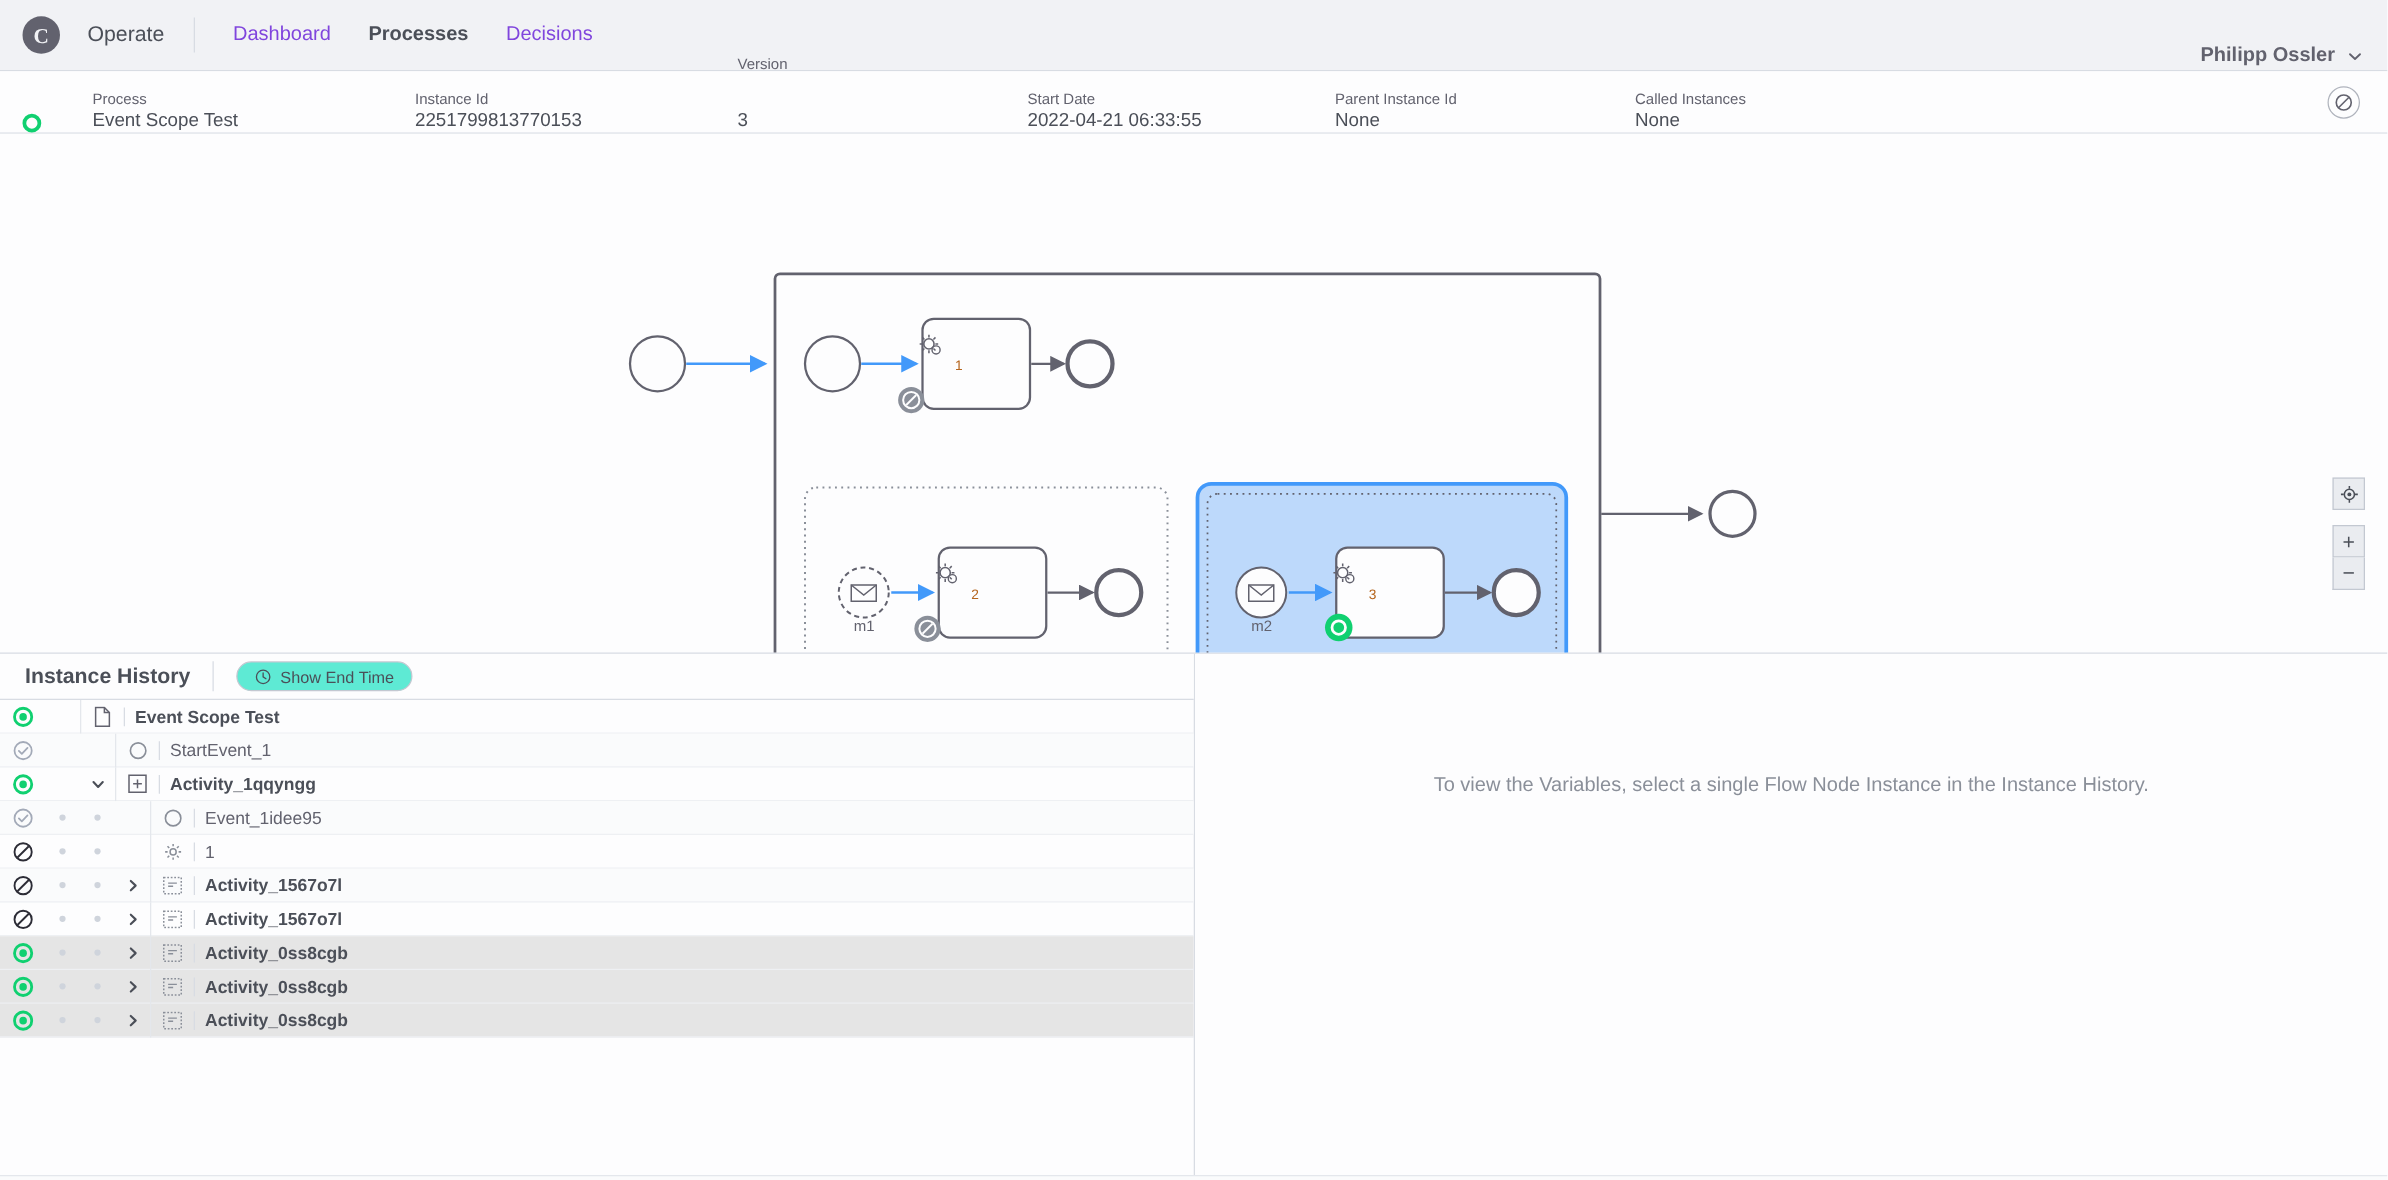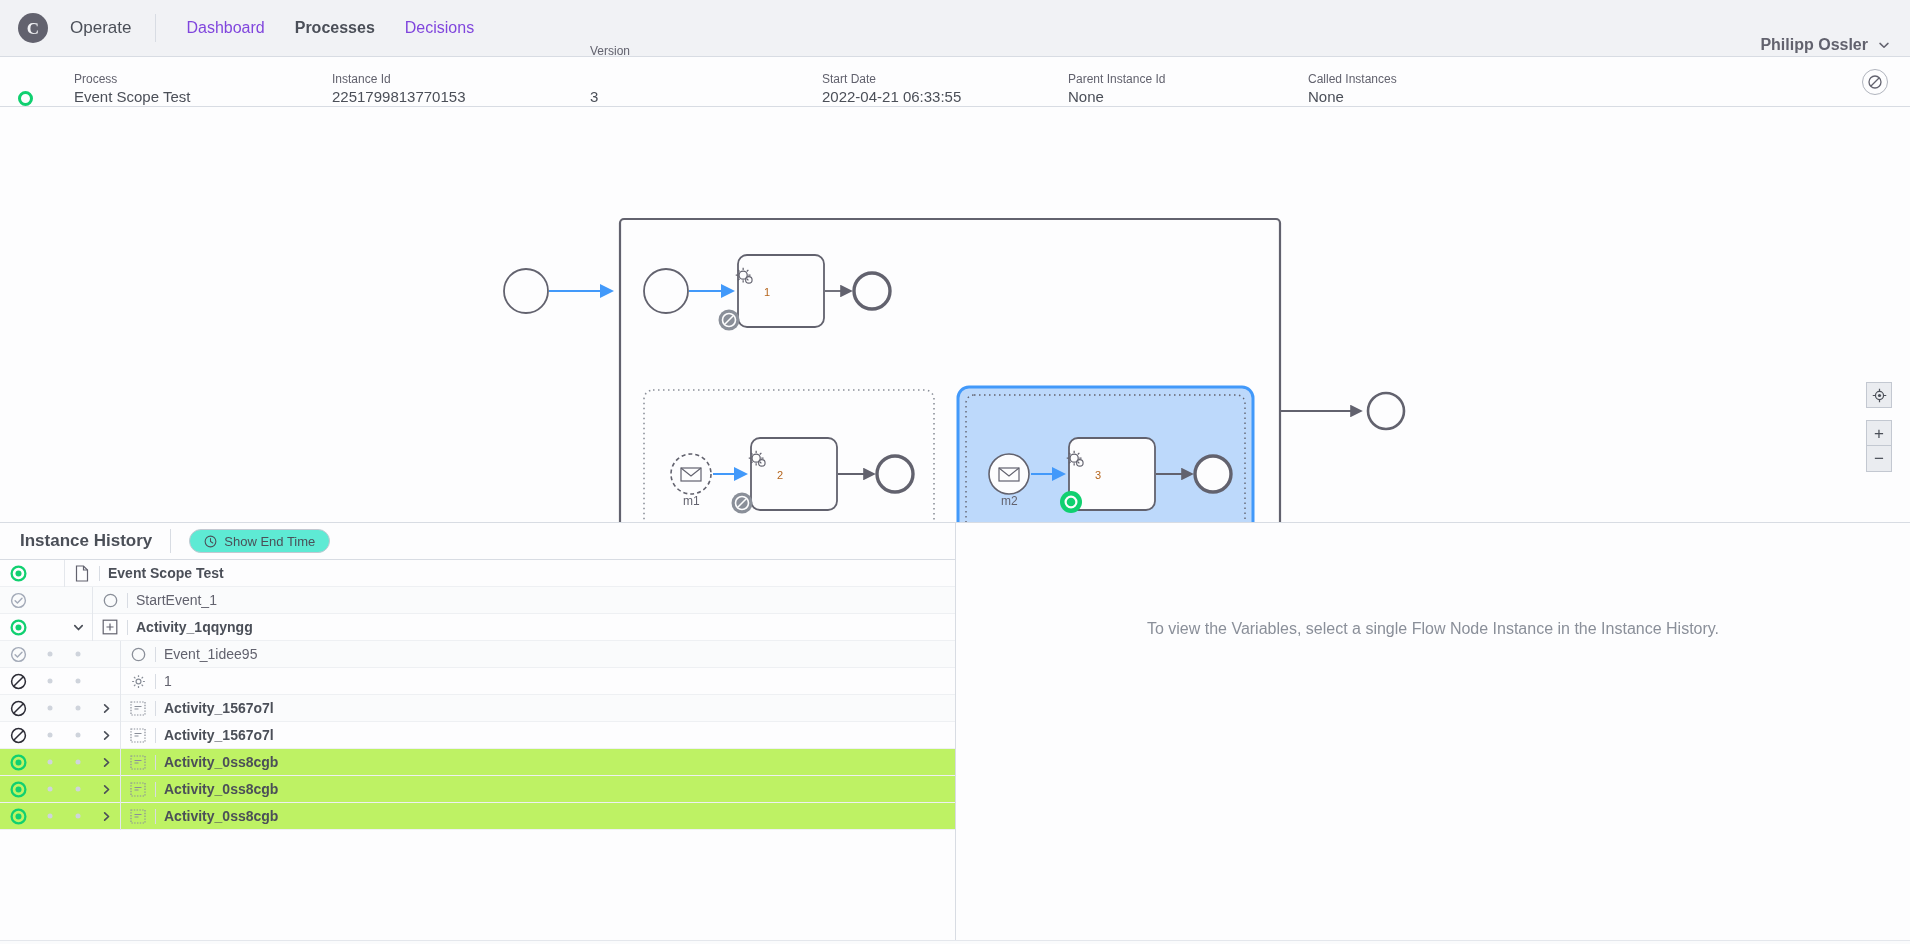--- a/index.html
+++ b/index.html
@@ -128,21 +128,21 @@
     font-size: 13px; color: #4b4f58; cursor: pointer;
   }
 
   .tree { flex: 1; overflow: hidden; }
   .trow {
     height: 27px; display: flex; align-items: center;
     position: relative;
     border-bottom: 1px solid #eef0f3;
   }
   .trow.alt  { background: #fafbfc; }
-  .trow.sel  { background: #bef264; }
+  .trow.sel  { background: #e5e5e5; }
   .trow .st { width: 36px; flex: 0 0 36px; display: flex; align-items: center; justify-content: center; }
   .guide { width: 28px; flex: 0 0 28px; position: relative; display:flex; align-items:center; justify-content:center; }
   .guide.has-line::before {
     content:''; position: absolute; left: 50%; top: 0; bottom: 0;
     width: 1px; background: #d8dce3;
   }
   .guide.has-line::after {
     content:''; position: absolute; left: 50%; top: 50%;
     transform: translate(-50%,-50%);
     width: 5px; height: 5px; border-radius: 50%; background: #cfd4dc;

